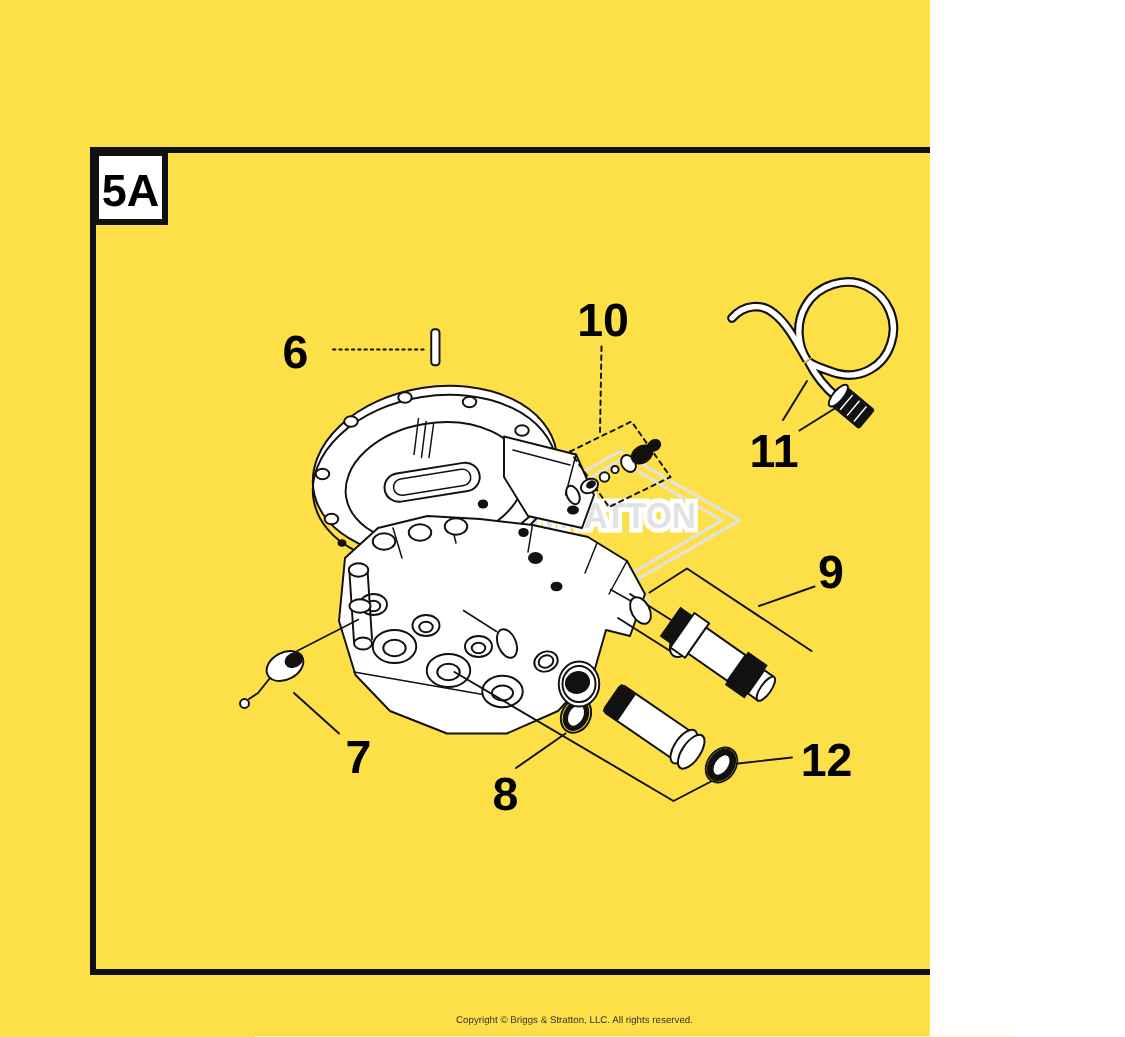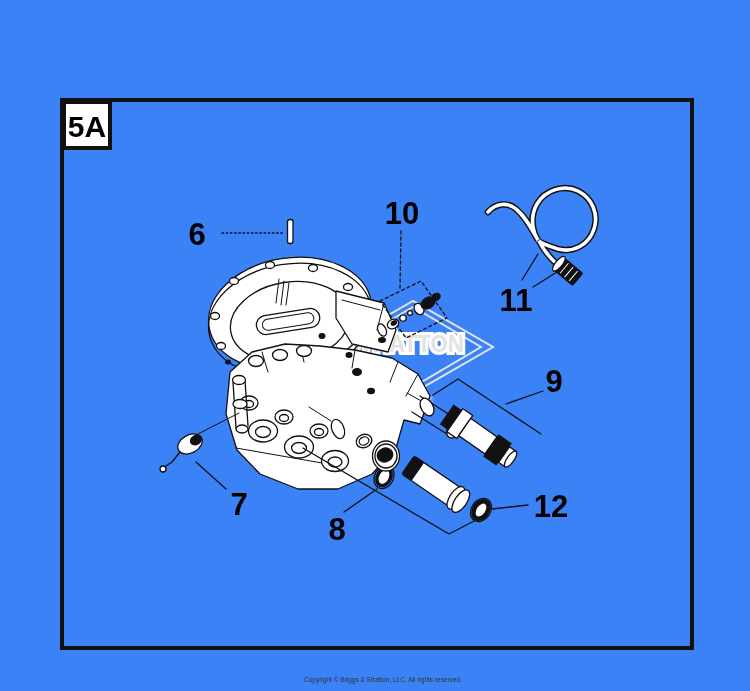--- a/index.html
+++ b/index.html
@@ -1,16 +1,16 @@
 <!DOCTYPE html>
 <html><head>
 <meta charset="utf-8">
 <style>
   html,body{margin:0;padding:0;background:#fff;}
-  .stage{position:relative;width:750px;height:691px;background:#3b82f6;overflow:hidden;}
+  .stage{position:relative;width:620px;height:691px;background:#fde047;overflow:hidden;}
   .stage svg{position:absolute;left:0;top:0;}
   .ln{fill:none;stroke:#111;stroke-width:1.3;stroke-linejoin:round;stroke-linecap:round;}
   .lnw{fill:#fff;stroke:#111;stroke-width:1.3;stroke-linejoin:round;}
   .thin{stroke-width:1;}
   .dk{fill:#111;stroke:none;}
   .dash{stroke-dasharray:3 3;}
   .dot{stroke-dasharray:1.6 2.6;}
   .callout{font:bold 31px "Liberation Sans",sans-serif;}
   .panellab{font:bold 30px "Liberation Sans",sans-serif;}
   .wmtext{font:bold 24px "Liberation Sans",sans-serif;paint-order:stroke;stroke:#fff;stroke-width:6;}

